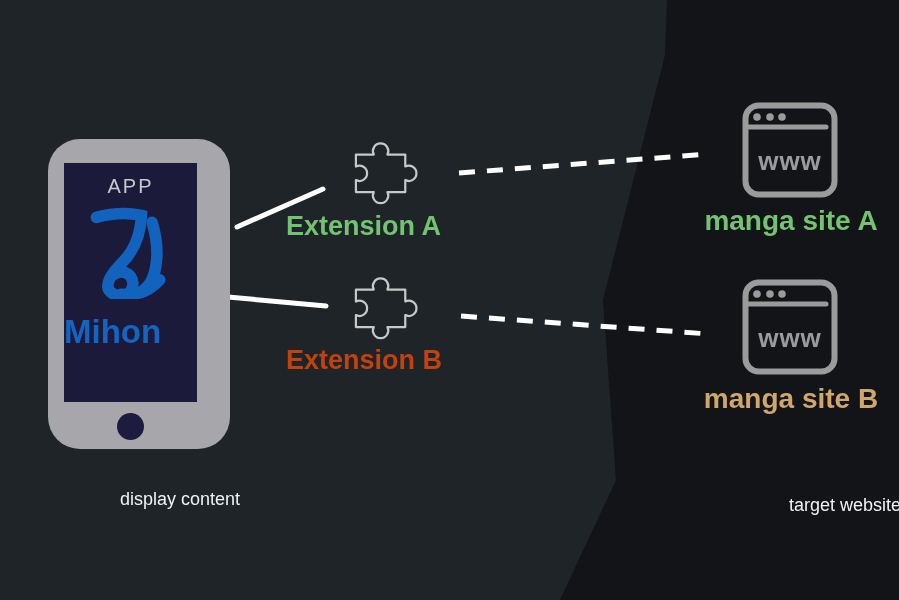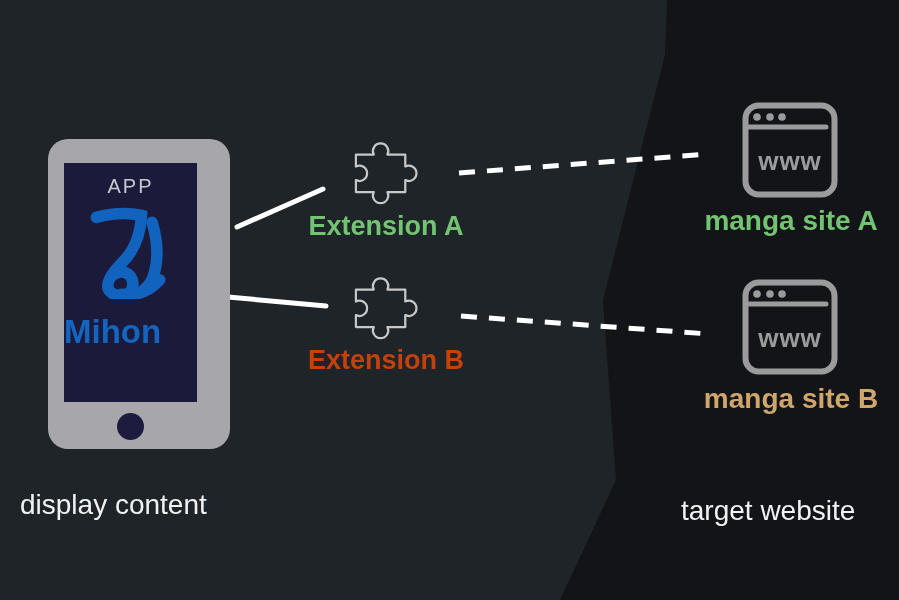--- a/index.html
+++ b/index.html
@@ -9,21 +9,21 @@
     font-family:"Liberation Sans", sans-serif;
   }
   
   .bg-light{
     position:absolute;inset:0;background:#1e2427;
     clip-path:polygon(0 0,667px 0,665px 55px,603px 300px,616px 480px,560px 600px,0 600px);
   }
   
   .phone{
     position:absolute;left:48px;top:139px;width:182px;height:310px;
-    background:#a7a7ab;border-radius:20px;
+    background:#a7a7ab;border-radius:32px;
   }
   .phone-screen{
     position:absolute;left:16px;top:24px;width:133px;height:239px;
     background:#1b1a3a;overflow:hidden;
   }
   .app-label{
     position:absolute;left:0;top:12px;width:133px;text-align:center;
     color:#c7c7ce;font-size:20px;letter-spacing:2px;
   }
   .mihon-glyph{position:absolute;left:13px;top:40px;}
@@ -31,31 +31,31 @@
     position:absolute;left:0;top:150px;width:133px;
     color:#1465c0;font-size:33px;font-weight:bold;
   }
   .home-button{
     position:absolute;left:69px;top:274px;width:27px;height:27px;
     border-radius:50%;background:#1d1b3e;
   }
   
   .puzzle-icon{position:absolute;}
   .ext-label{
-    position:absolute;width:200px;text-align:center;
+    position:absolute;width:200px;text-align:left;
     font-size:27px;font-weight:bold;
   }
   .browser-icon{position:absolute;}
   .site-label{
     position:absolute;width:220px;text-align:center;
     font-size:28px;font-weight:bold;
   }
   .caption{
-    position:absolute;width:220px;text-align:left;
-    color:#f2f2f2;font-size:28px;
+    position:absolute;width:220px;text-align:right;
+    color:#f2f2f2;font-size:18px;
   }
   .lines{position:absolute;inset:0;pointer-events:none;}
 </style>
 </head>
 <body>
 
 <div id="canvas">
 
   <div class="bg-light"></div>
 

